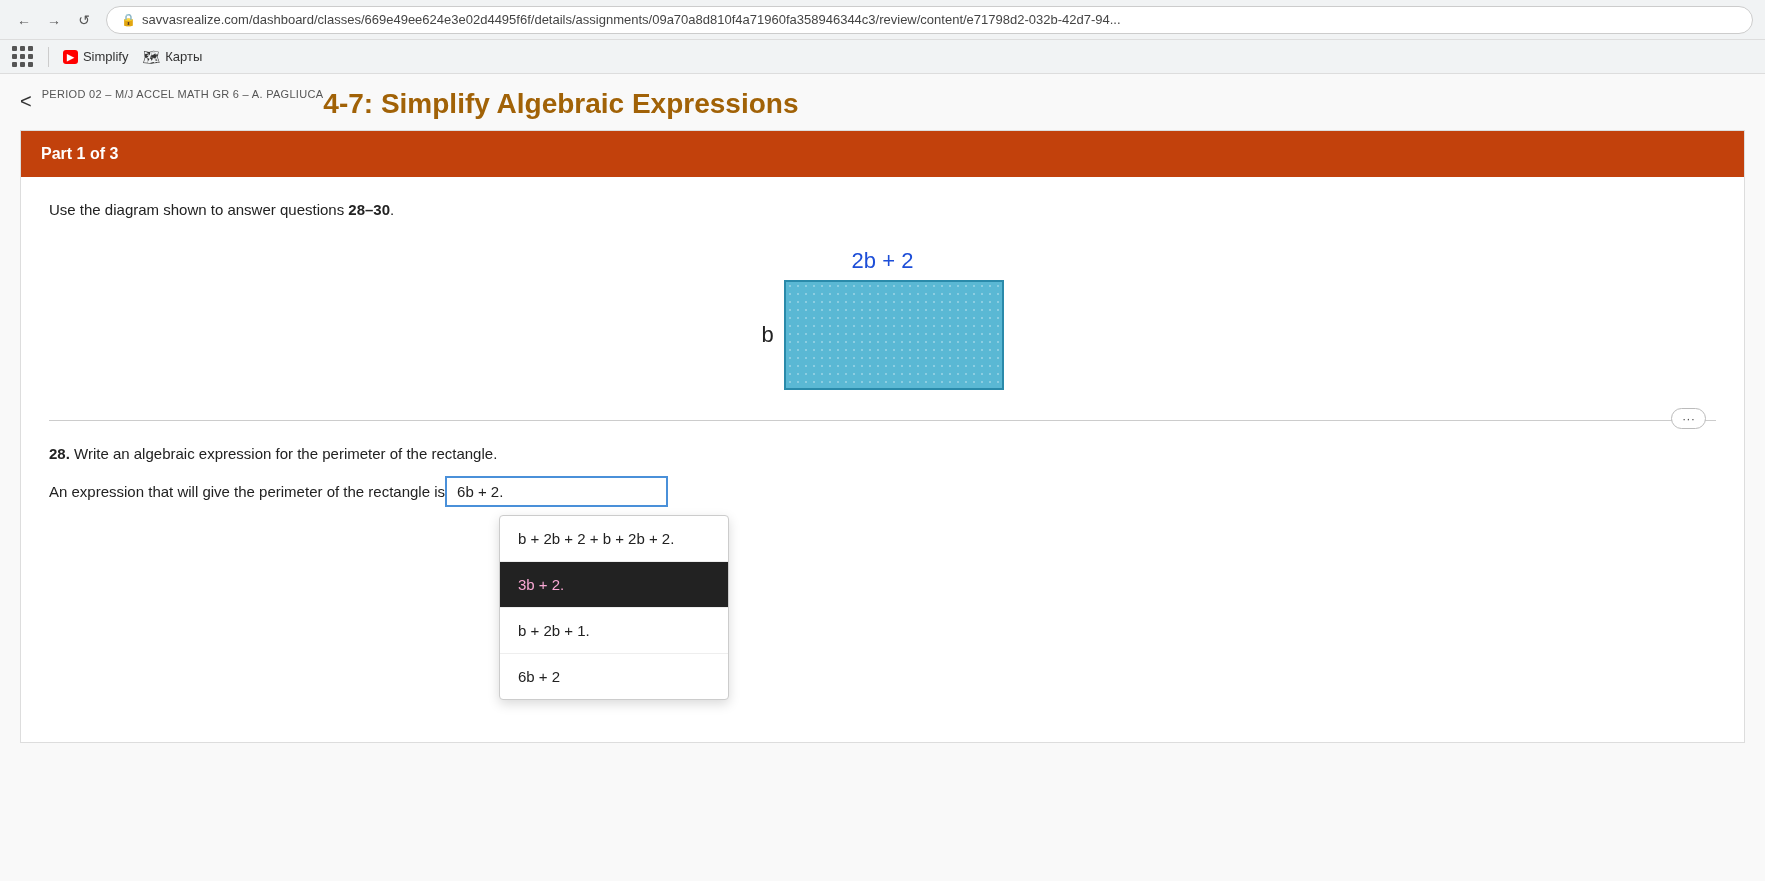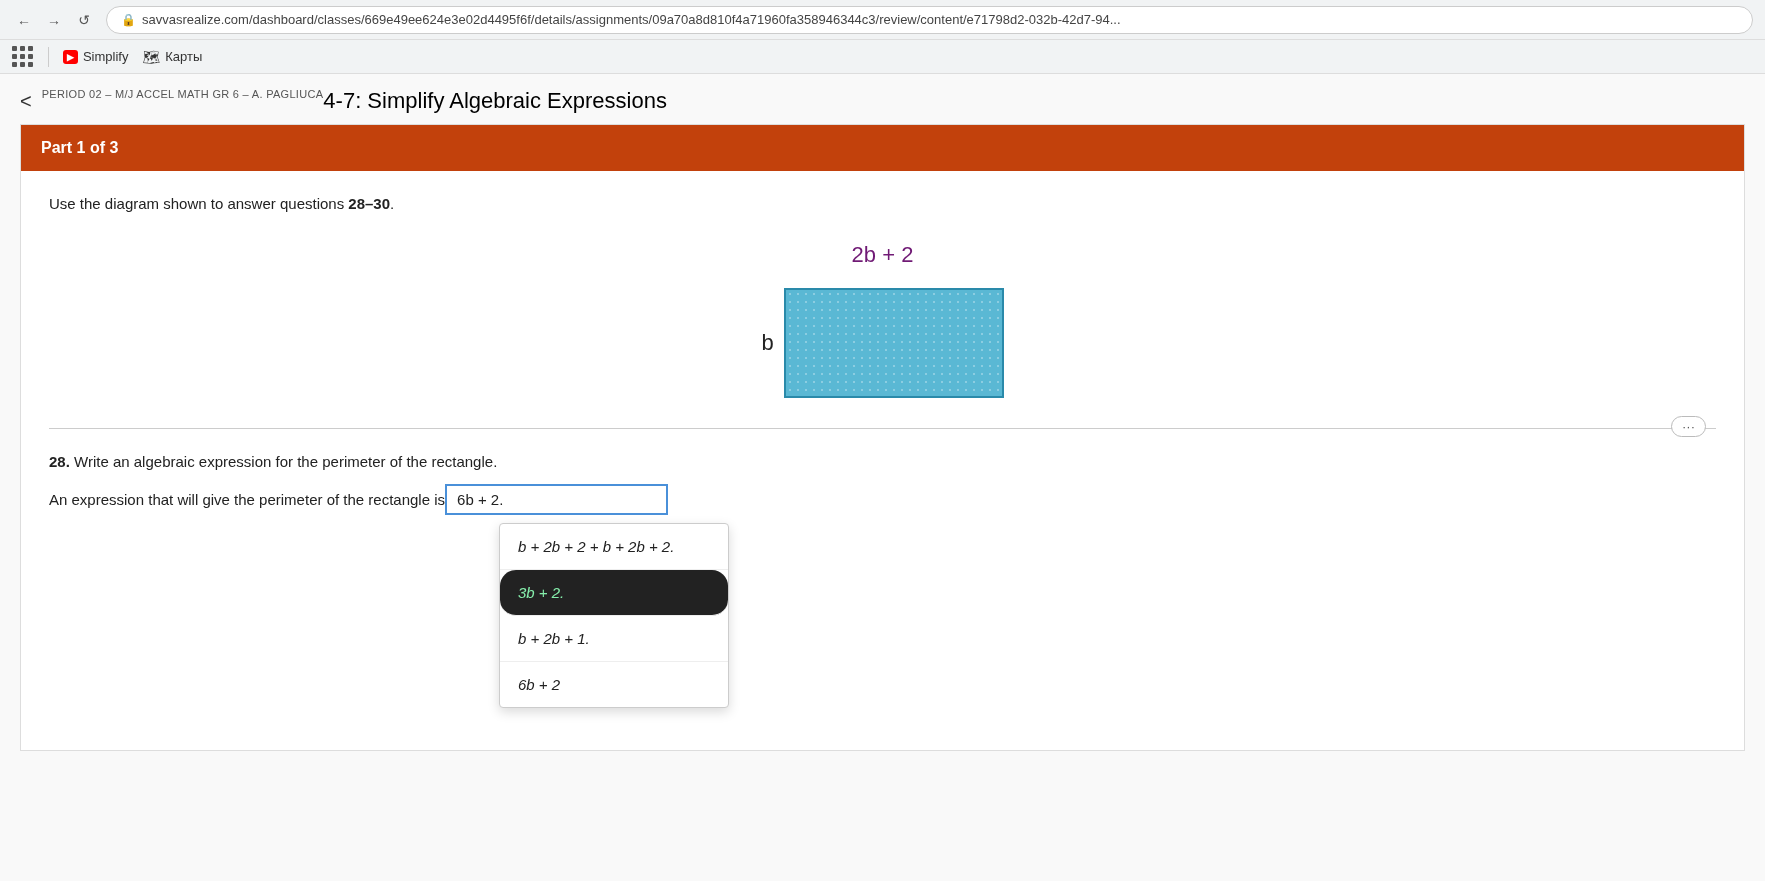--- a/index.html
+++ b/index.html
@@ -119,23 +119,23 @@
       display: flex;
       flex-direction: row;
     }
     .period-label {
       font-size: 11px;
       color: #555;
       text-transform: uppercase;
       letter-spacing: 0.3px;
     }
     .lesson-title {
-      font-size: 22px;
-      font-weight: 400;
-      color: #000000;
+      font-size: 28px;
+      font-weight: 700;
+      color: #a16207;
     }
 
     
     .main-card {
       margin: 0 20px 20px 20px;
       background: white;
       border: 1px solid #ddd;
     }
 
     .part-header {
@@ -170,22 +170,22 @@
     .rect-diagram {
       position: relative;
       display: flex;
       flex-direction: column;
       align-items: center;
     }
 
     .top-label {
       font-size: 22px;
       font-weight: 500;
-      margin-bottom: 20px;
-      color: #701a75;
+      margin-bottom: 6px;
+      color: #1d4ed8;
     }
 
     .rect-row {
       display: flex;
       align-items: center;
       gap: 10px;
     }
 
     .side-label {
       font-size: 22px;
@@ -271,22 +271,21 @@
       font-size: 15px;
       color: #222;
       cursor: pointer;
       border-bottom: 1px solid #eee;
     }
     .dropdown-item:last-child {
       border-bottom: none;
     }
     .dropdown-item.selected {
       background: #222;
-      color: #86efac;
-      border-radius: 16px;
+      color: #f9a8d4;
     }
     .dropdown-item.partial {
       
     }
   </style>
 </head>
 <body>
 
 <div class="browser-bar">
   <div class="browser-nav">
@@ -361,21 +360,21 @@
         <div class="question-text">
           <strong>28.</strong>
           <span>Write an algebraic expression for the perimeter of the rectangle.</span>
         </div>
 
         <div class="answer-row">
           <span class="answer-label">An expression that will give the perimeter of the rectangle is</span>
           <input class="answer-input" type="text" value="6b + 2." style="">
         </div>
 
-        <div style="display:flex;justify-content:flex-start;padding-left:450px;margin-top:8px;font-style:italic;">
+        <div style="display:flex;justify-content:flex-start;padding-left:450px;margin-top:8px;">
           <div class="dropdown-menu">
             <div class="dropdown-item">b + 2b + 2 + b + 2b + 2.</div>
             <div class="dropdown-item selected">3b + 2.</div>
             <div class="dropdown-item">b + 2b + 1.</div>
             <div class="dropdown-item partial">6b + 2</div>
           </div>
         </div>
       </div>
 
     </div>

